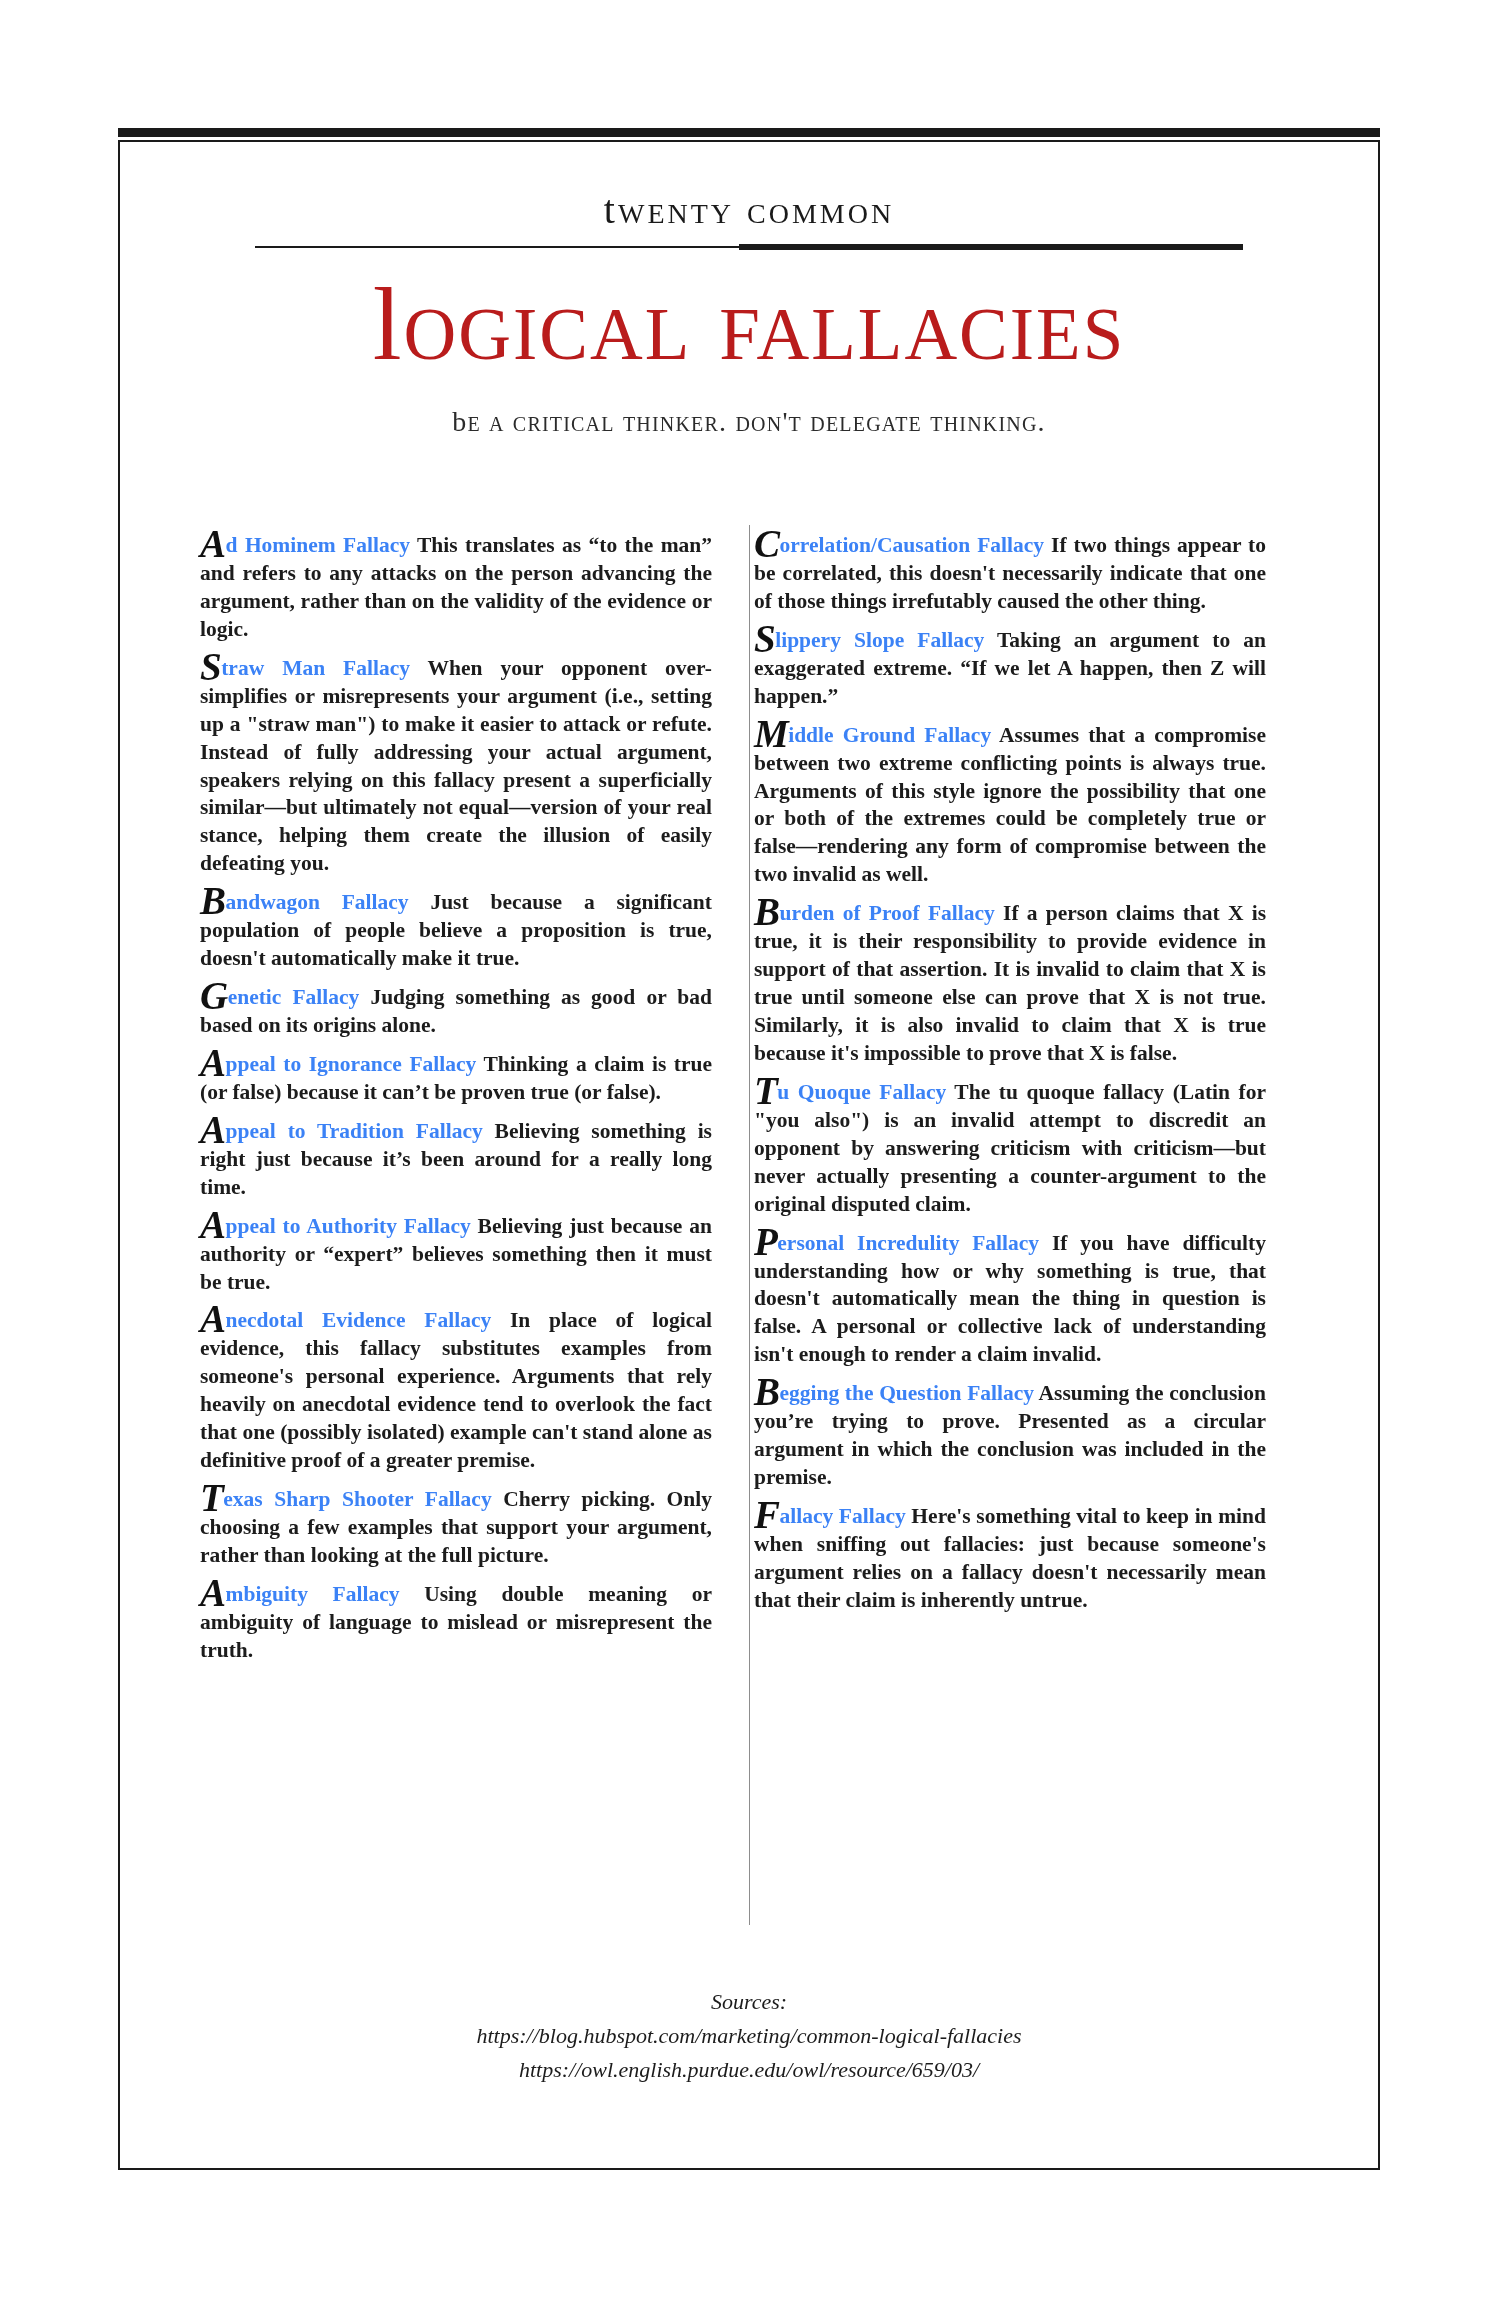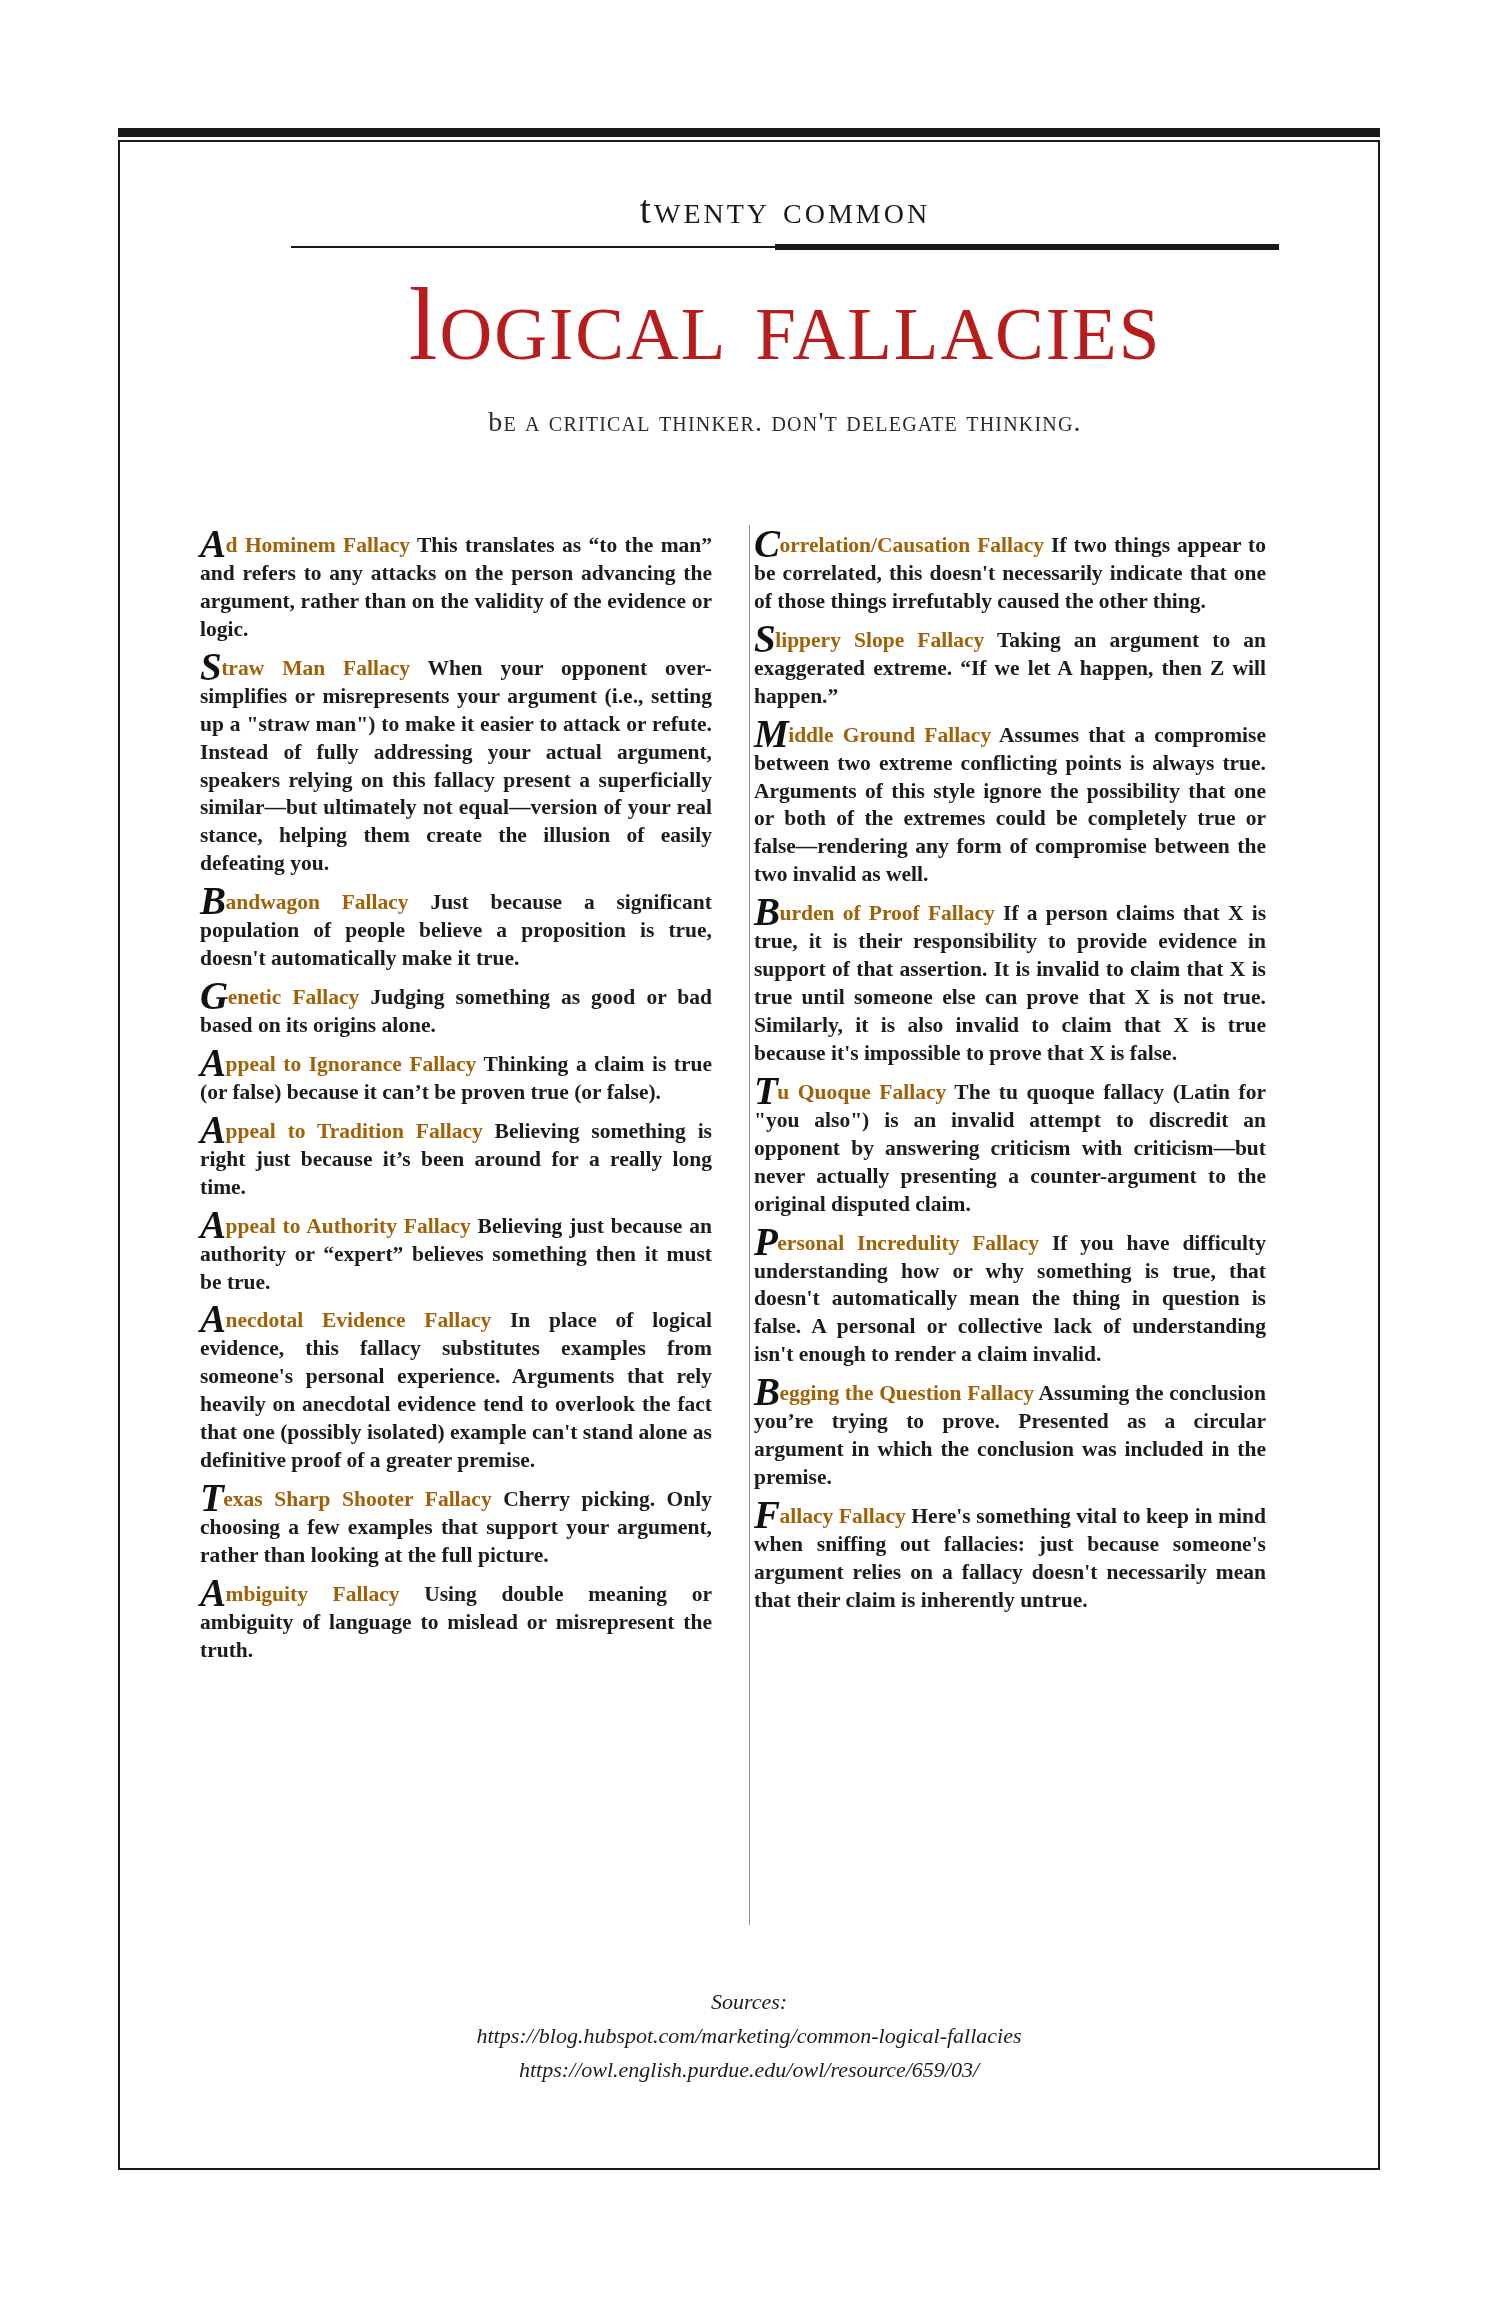--- a/index.html
+++ b/index.html
@@ -40,21 +40,20 @@
     background: #1a1a1a;
   }
 
   
   .header {
     position: absolute;
     left: 118px;
     top: 190px;
     width: 1262px;
     text-align: center;
-    padding-left: 36px;
   }
 
   .eyebrow {
     font-size: 40px;
     letter-spacing: 3px;
     font-variant: small-caps;
     text-transform: lowercase;
     line-height: 1;
     color: #1a1a1a;
     margin: 0;
@@ -152,21 +151,21 @@
     line-height: 0.1;
     letter-spacing: -0.5px;
     position: relative;
     top: 5px;
     margin-right: 0px;
     color: #111111;
   }
 
   .term {
     font-weight: 700;
-    color: #a16207;
+    color: #3b82f6;
   }
 
   .desc {
     font-weight: 700;
     margin-top: 8px;
   }
 
   
   .sources {
     position: absolute;

